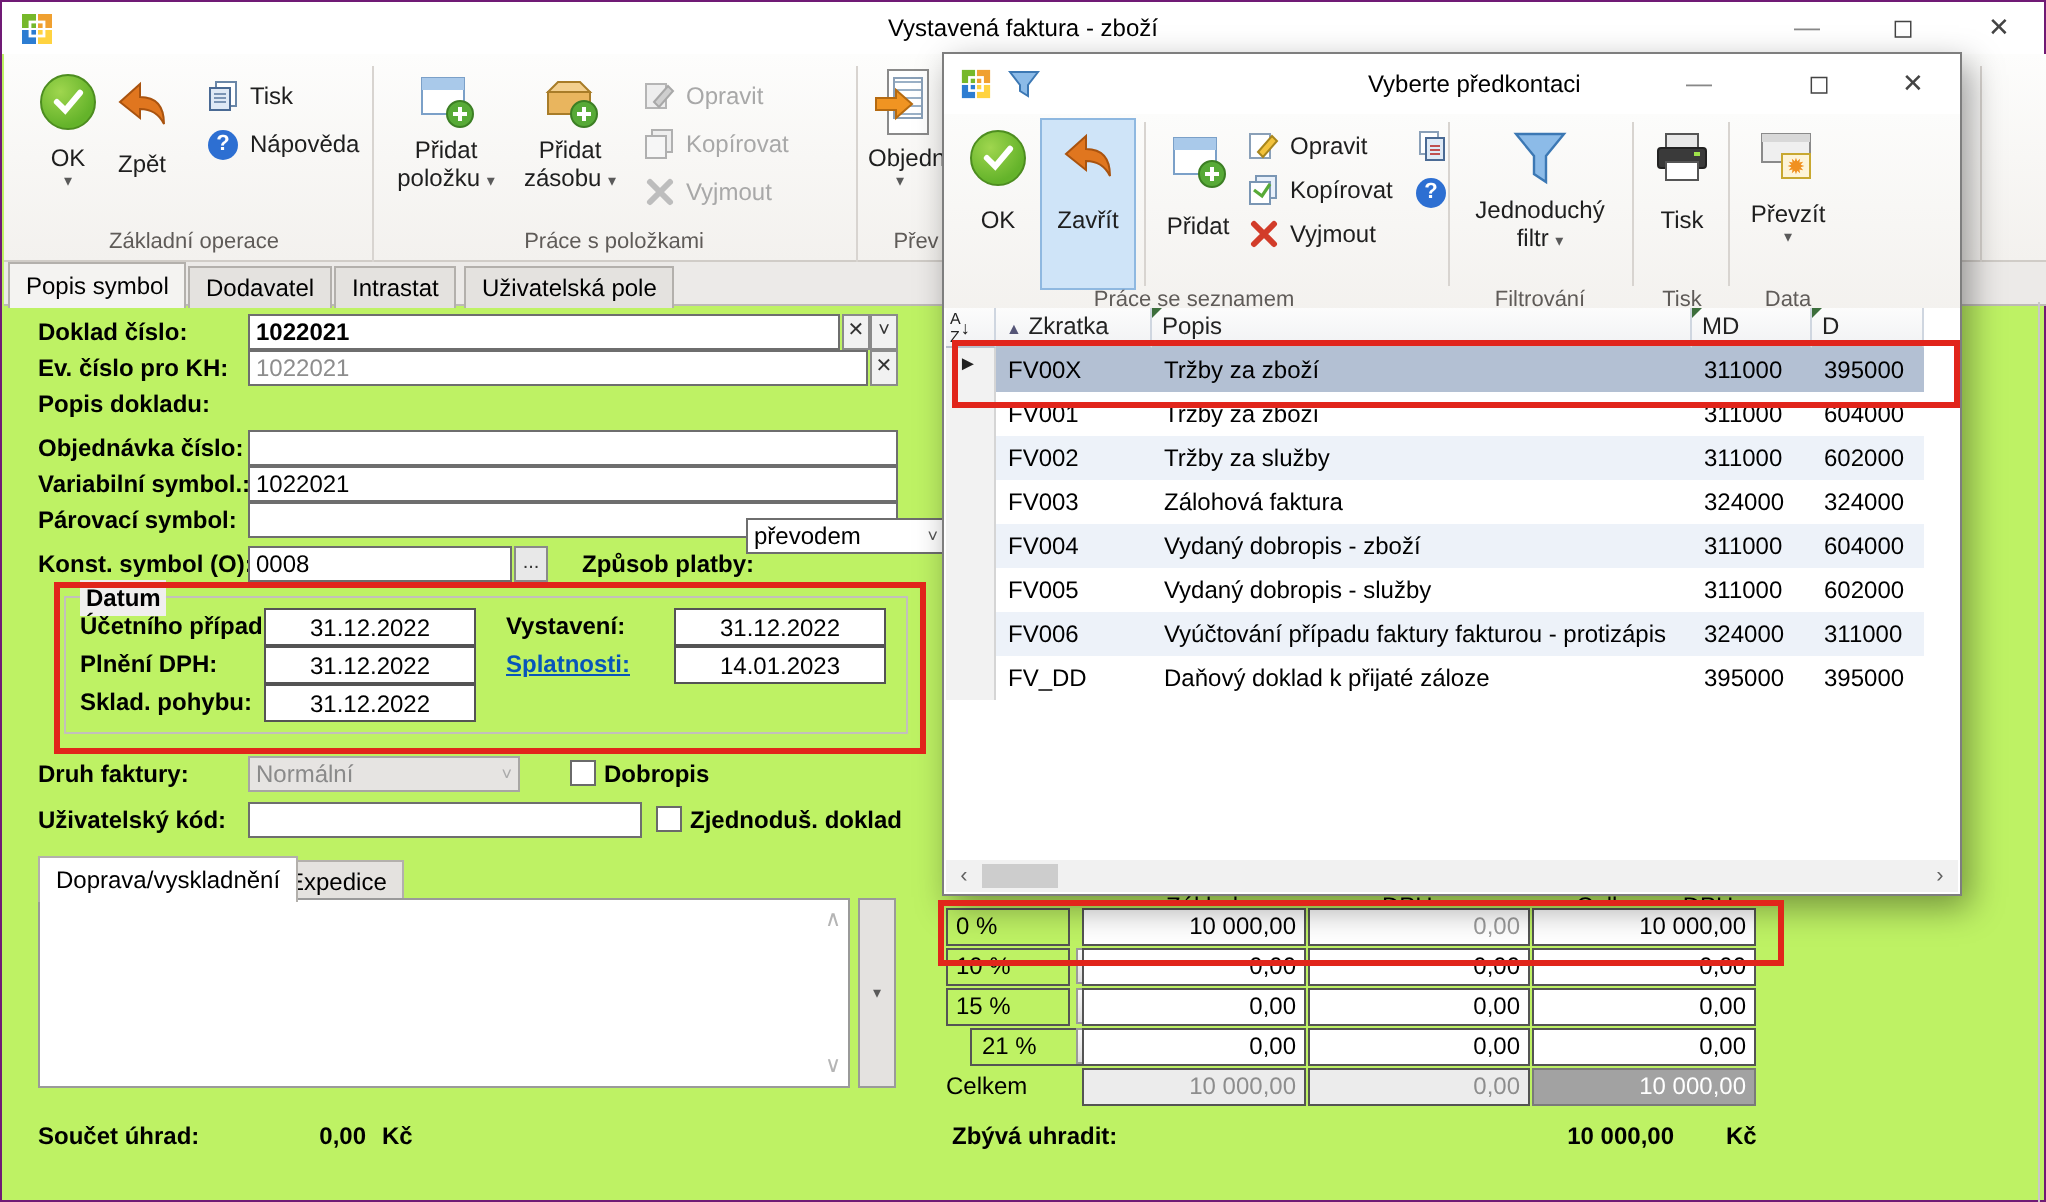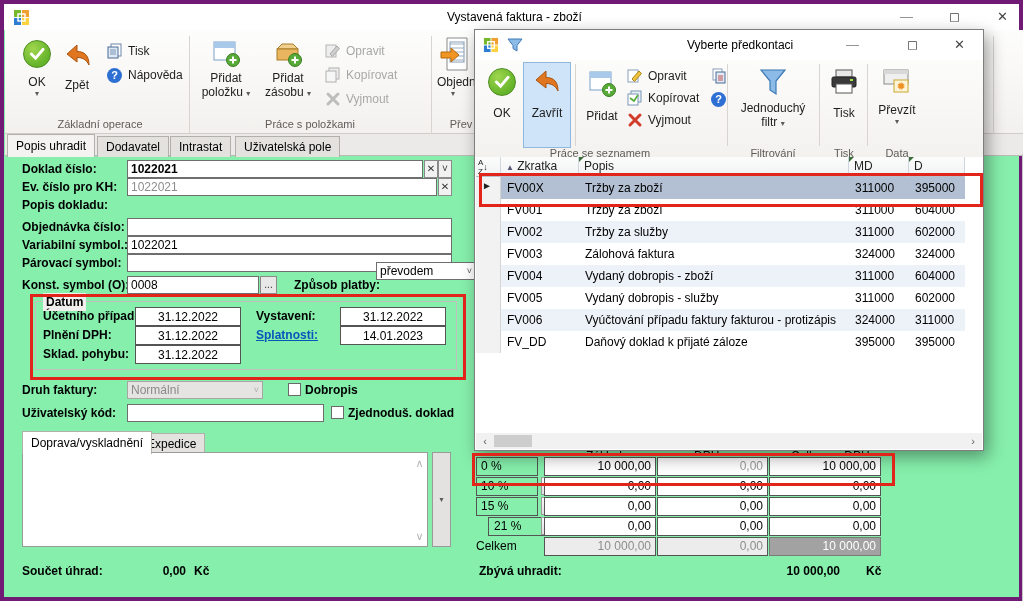--- a/index.html
+++ b/index.html
@@ -1,17 +1,17 @@
 <!DOCTYPE html>
 <html><head>
 <meta charset="utf-8">
 <style>
   html,body{margin:0;padding:0;}
   body{width:1023px;height:601px;position:relative;font-family:"Liberation Sans","DejaVu Sans",sans-serif;font-size:12px;color:#000;background:#f0efee;overflow:hidden;}
-  #app{position:absolute;inset:0;border:4px solid #701a75;box-sizing:border-box;background:#86efac;}
+  #app{position:absolute;inset:0;border:1px solid #701a75;box-sizing:border-box;background:#bef264;}
   
   .abs{position:absolute;}
   .lbl{position:absolute;line-height:18px;white-space:nowrap;font-weight:bold;}
   .tfield{position:absolute;height:18px;border:1px solid #6e6e6e;background:#fff;font-family:inherit;font-size:12px;padding:0 3px;box-sizing:border-box;line-height:16px;}
   .dfield{position:absolute;height:19px;border:1px solid #545454;background:#fff;text-align:center;line-height:18px;box-sizing:border-box;font-size:12px;}
   .sqbtn{position:absolute;width:14px;height:18px;border:1px solid #8a8a8a;background:#f1f1f1;font-size:10px;text-align:center;line-height:16px;box-sizing:border-box;color:#333;}
   .redbox{position:absolute;border:3px solid #e1251b;pointer-events:none;z-index:55;}
   .chk{position:absolute;width:13px;height:13px;border:1px solid #6a6a6a;background:#fff;box-sizing:border-box;}
   .vdiv{position:absolute;width:1px;background:#d8d4d0;}
   .grouplbl{position:absolute;color:#5f5b58;font-size:11px;text-align:center;white-space:nowrap;}
@@ -74,21 +74,21 @@
     <div class="abs" style="left:12px;top:8px;width:40px;height:88px;text-align:center">
       <div class="okcirc" style="margin:2px auto 0">
         <svg viewBox="0 0 28 28">
             <path d="M8 14 l4.5 4.5 L20.5 9" stroke="#fff" stroke-width="3.2" fill="none" stroke-linecap="round"></path>
           </svg>
       </div>
       <div class="riblabel" style="margin-top:7px">OK</div>
       <div class="chev">▾</div>
     </div>
 
-    <div class="abs" style="left:60px;top:8px;width:42px;height:80px;text-align:left">
+    <div class="abs" style="left:48px;top:8px;width:42px;height:80px;text-align:center">
       <svg class="icon26" style="margin-top:4px" viewBox="0 0 26 26">
         <path d="M12 3 L2 12 L12 20 V15.5 C18 15.5 21.5 18 24 23 C24 12 18 9.5 12 9.5 Z" fill="#e0761f" stroke="#a9530f" stroke-width="1"></path>
       </svg>
       <div class="riblabel" style="margin-top:7px">Zpět</div>
     </div>
 
     <div class="abs" style="left:102px;top:12px;width:80px;height:20px">
       <svg class="icon16 abs" style="left:0;top:1px" viewBox="0 0 16 16">
         <rect x="4" y="1" width="10" height="12" fill="#fff" stroke="#6a87a8"></rect>
         <rect x="1" y="4" width="10" height="11" fill="#dfe9f5" stroke="#4a6a94"></rect>
@@ -156,21 +156,21 @@
       <div class="riblabel" style="white-space:nowrap;overflow:hidden;width:40px">Objednáv</div>
       <div class="chev" style="margin-left:14px">▾</div>
     </div>
     <div class="grouplbl" style="left:20px;top:88px;width:150px">Základní operace</div>
     <div class="grouplbl" style="left:230px;top:88px;width:150px">Práce s položkami</div>
     <div class="grouplbl" style="left:436px;top:88px;width:40px;overflow:hidden">Přev</div>
     <div class="vdiv" style="left:988px;top:6px;height:115px"></div>
   </div>
 
   <div class="tabstrip">
-    <div class="tab active" style="left:2px">Popis uhradit</div>
+    <div class="tab active" style="left:2px">Popis symbol</div>
     <div class="tab" style="left:92px">Dodavatel</div>
     <div class="tab" style="left:165px">Intrastat</div>
     <div class="tab" style="left:230px">Uživatelská pole</div>
   </div>
 
   <div class="lbl" style="left:18px;top:156px">Doklad číslo:</div>
   <input class="tfield" style="left: 123px; top: 156px; width: 296px; font-weight: bold;" value="1022021">
   <div class="sqbtn" style="left:420px;top:156px">✕</div>
   <div class="sqbtn" style="left:434px;top:156px">˅</div>
 

